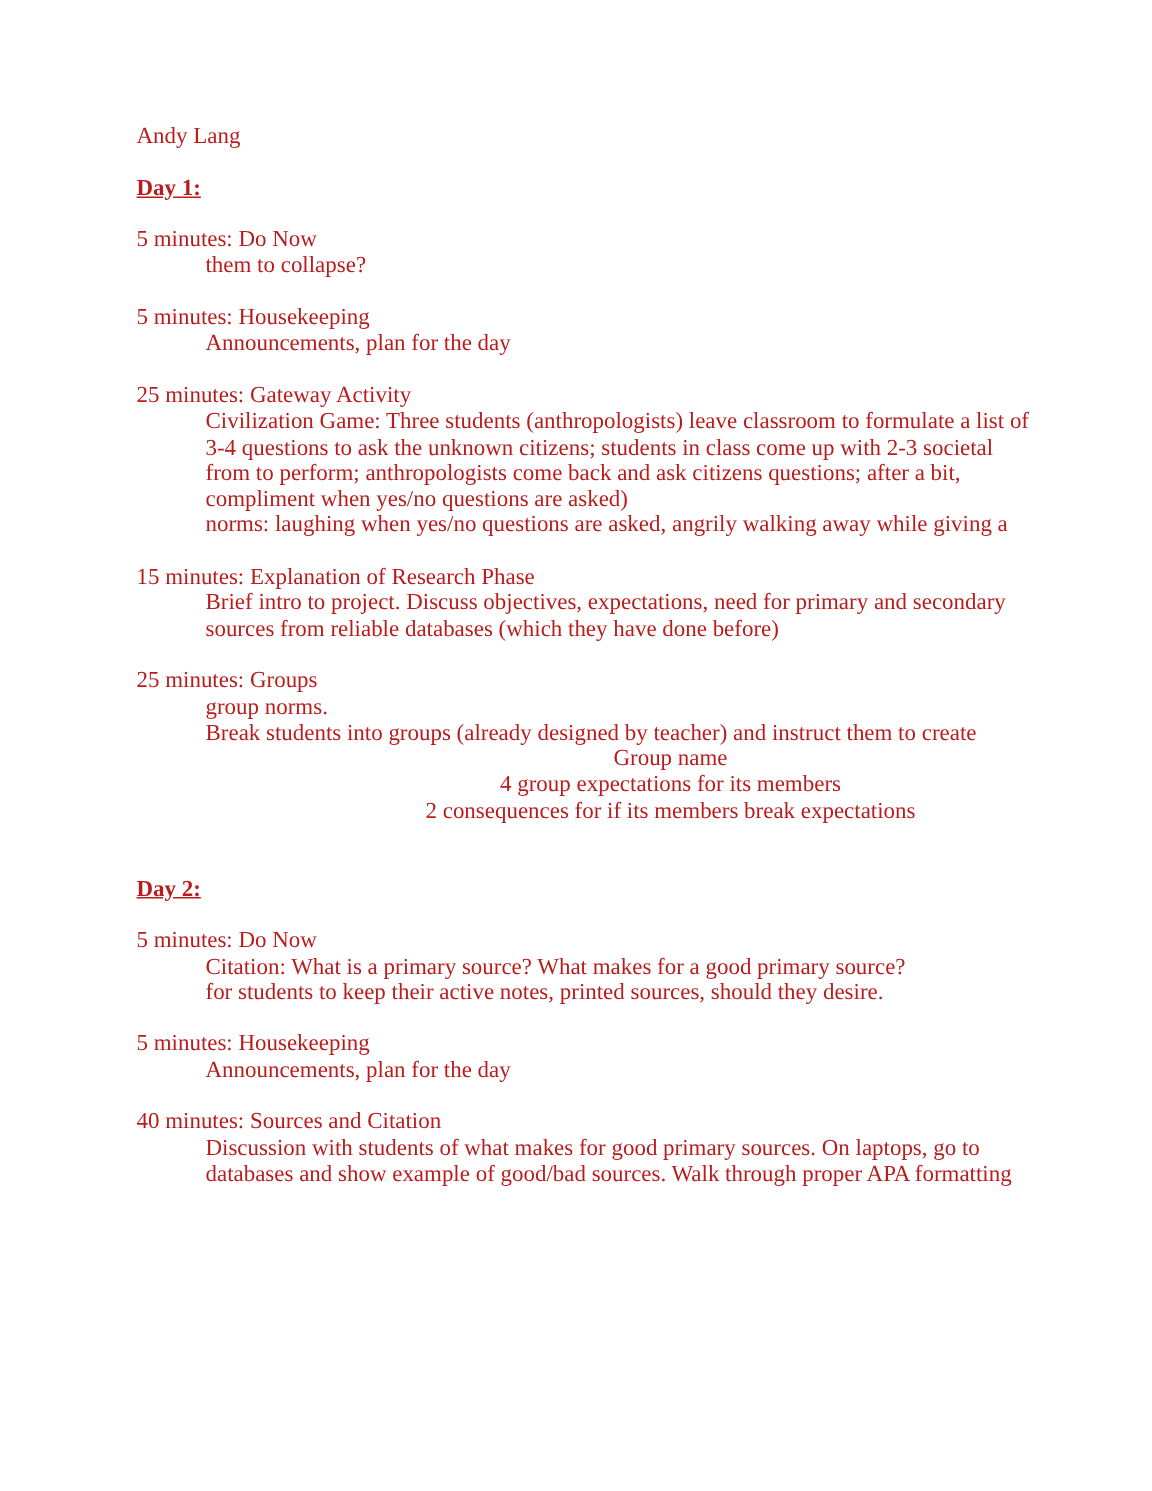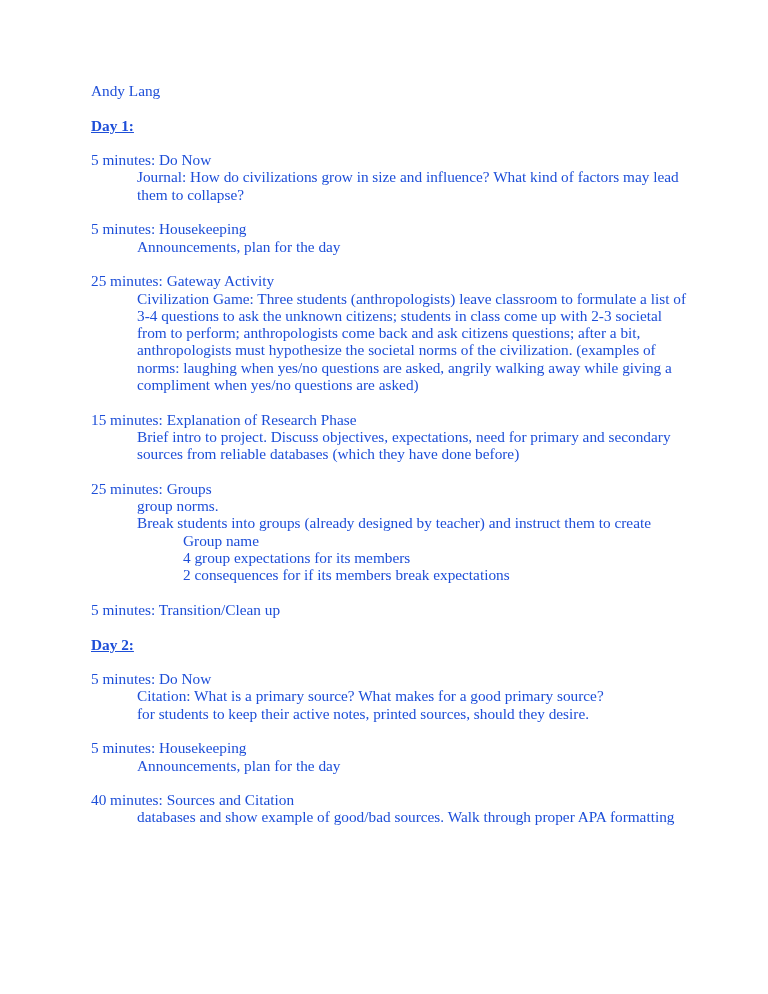--- a/index.html
+++ b/index.html
@@ -1,96 +1,92 @@
 <!DOCTYPE html>
 <html><head>
 <meta charset="utf-8">
 <style>
   html, body { margin: 0; padding: 0; background: #ffffff; }
   body { width: 768px; height: 994px; overflow: hidden; position: relative; }
   .page {
     position: absolute; left: 91px; top: 82px; width: 620px;
     font-family: "Liberation Serif", serif; font-size: 15.3px; line-height: 17.3px;
-    color: #1d4ed8;
+    color: #b91c1c;
   }
   .line { display: block; white-space: nowrap; }
   .gap { height: 17.3px; }
   .heading { font-weight: bold; text-decoration: underline; font-family: Liberation Serif, serif; }
   .ind1 { padding-left: 46px; }
-  .ind2 { padding-left: 92px; }
+  .ind2 { padding-left: 92px; text-align: center; }
 </style>
 </head>
 <body>
 
 <div class="page">
   <span class="line">Andy Lang</span>
   <div class="gap"></div>
 
   <span class="line heading">Day 1:</span>
   <div class="gap"></div>
 
   <div>
     <span class="line">5 minutes: Do Now</span>
-    <span class="line ind1">Journal: How do civilizations grow in size and influence? What kind of factors may lead</span>
     <span class="line ind1">them to collapse?</span>
   </div>
   <div class="gap"></div>
 
   <div>
     <span class="line">5 minutes: Housekeeping</span>
     <span class="line ind1">Announcements, plan for the day</span>
   </div>
   <div class="gap"></div>
 
   <div>
     <span class="line">25 minutes: Gateway Activity</span>
     <span class="line ind1">Civilization Game: Three students (anthropologists) leave classroom to formulate a list of</span>
     <span class="line ind1">3-4 questions to ask the unknown citizens; students in class come up with 2-3 societal</span>
     <span class="line ind1">from to perform; anthropologists come back and ask citizens questions; after a bit,</span>
-    <span class="line ind1">anthropologists must hypothesize the societal norms of the civilization. (examples of</span>
+    <span class="line ind1">compliment when yes/no questions are asked)</span>
     <span class="line ind1">norms: laughing when yes/no questions are asked, angrily walking away while giving a</span>
-    <span class="line ind1">compliment when yes/no questions are asked)</span>
   </div>
   <div class="gap"></div>
 
   <div>
     <span class="line">15 minutes: Explanation of Research Phase</span>
     <span class="line ind1">Brief intro to project. Discuss objectives, expectations, need for primary and secondary</span>
     <span class="line ind1">sources from reliable databases (which they have done before)</span>
   </div>
   <div class="gap"></div>
 
   <div>
     <span class="line">25 minutes: Groups</span>
     <span class="line ind1">group norms.</span>
     <span class="line ind1">Break students into groups (already designed by teacher) and instruct them to create</span>
     <span class="line ind2">Group name</span>
     <span class="line ind2">4 group expectations for its members</span>
     <span class="line ind2">2 consequences for if its members break expectations</span>
   </div>
   <div class="gap"></div>
 
-  <div>
-    <span class="line">5 minutes: Transition/Clean up</span>
-  </div>
   <div class="gap"></div>
 
   <span class="line heading">Day 2:</span>
   <div class="gap"></div>
 
   <div>
     <span class="line">5 minutes: Do Now</span>
     <span class="line ind1">Citation: What is a primary source? What makes for a good primary source?</span>
     <span class="line ind1">for students to keep their active notes, printed sources, should they desire.</span>
   </div>
   <div class="gap"></div>
 
   <div>
     <span class="line">5 minutes: Housekeeping</span>
     <span class="line ind1">Announcements, plan for the day</span>
   </div>
   <div class="gap"></div>
 
   <div>
     <span class="line">40 minutes: Sources and Citation</span>
+    <span class="line ind1">Discussion with students of what makes for good primary sources. On laptops, go to</span>
     <span class="line ind1">databases and show example of good/bad sources. Walk through proper APA formatting</span>
   </div>
 </div>
 
 </body></html>

